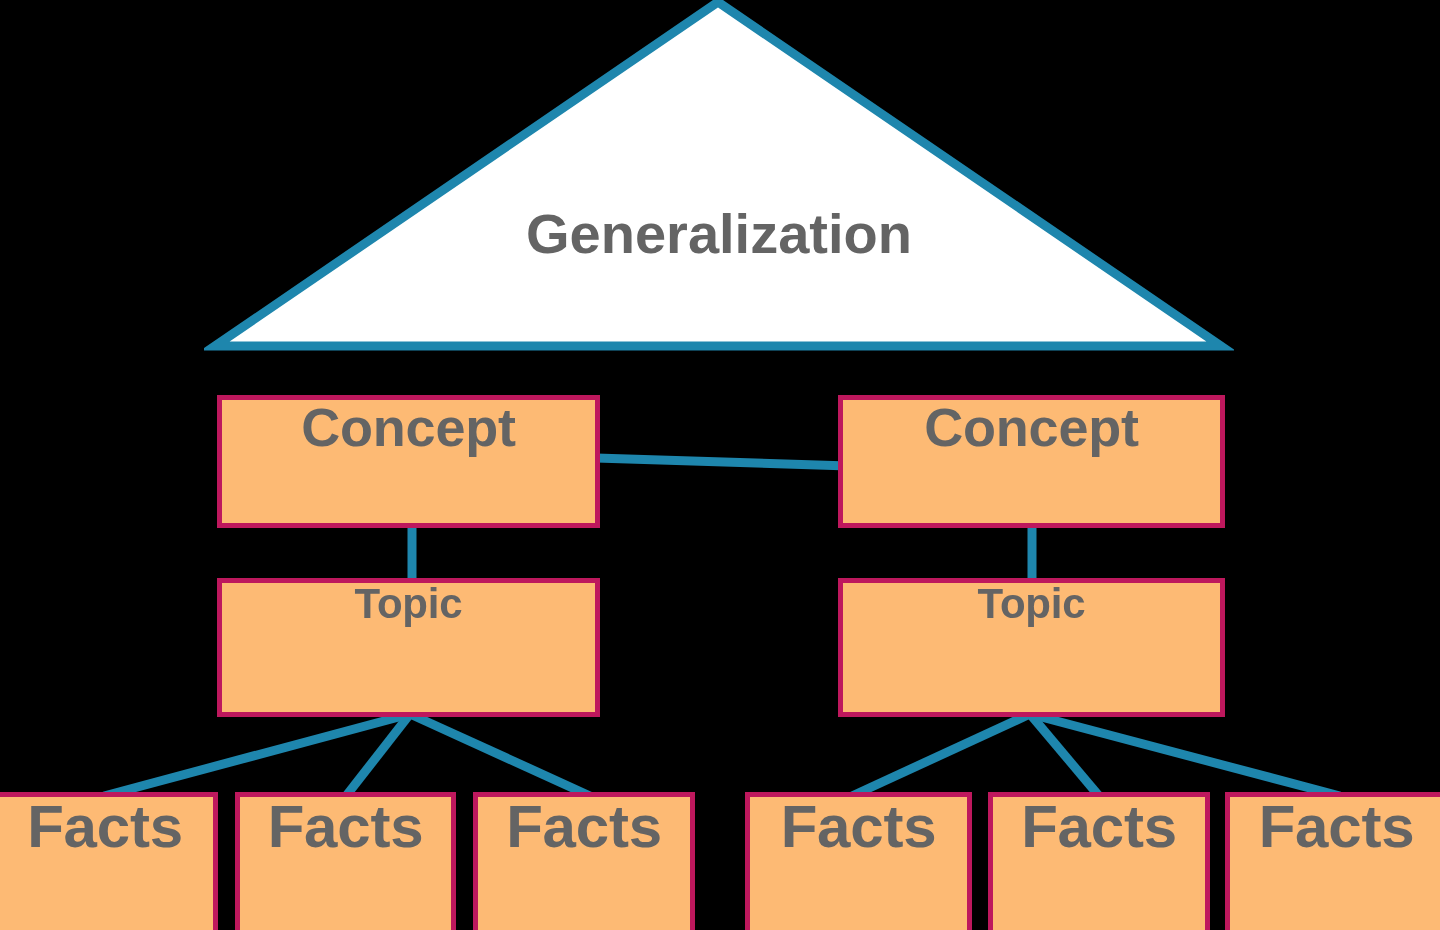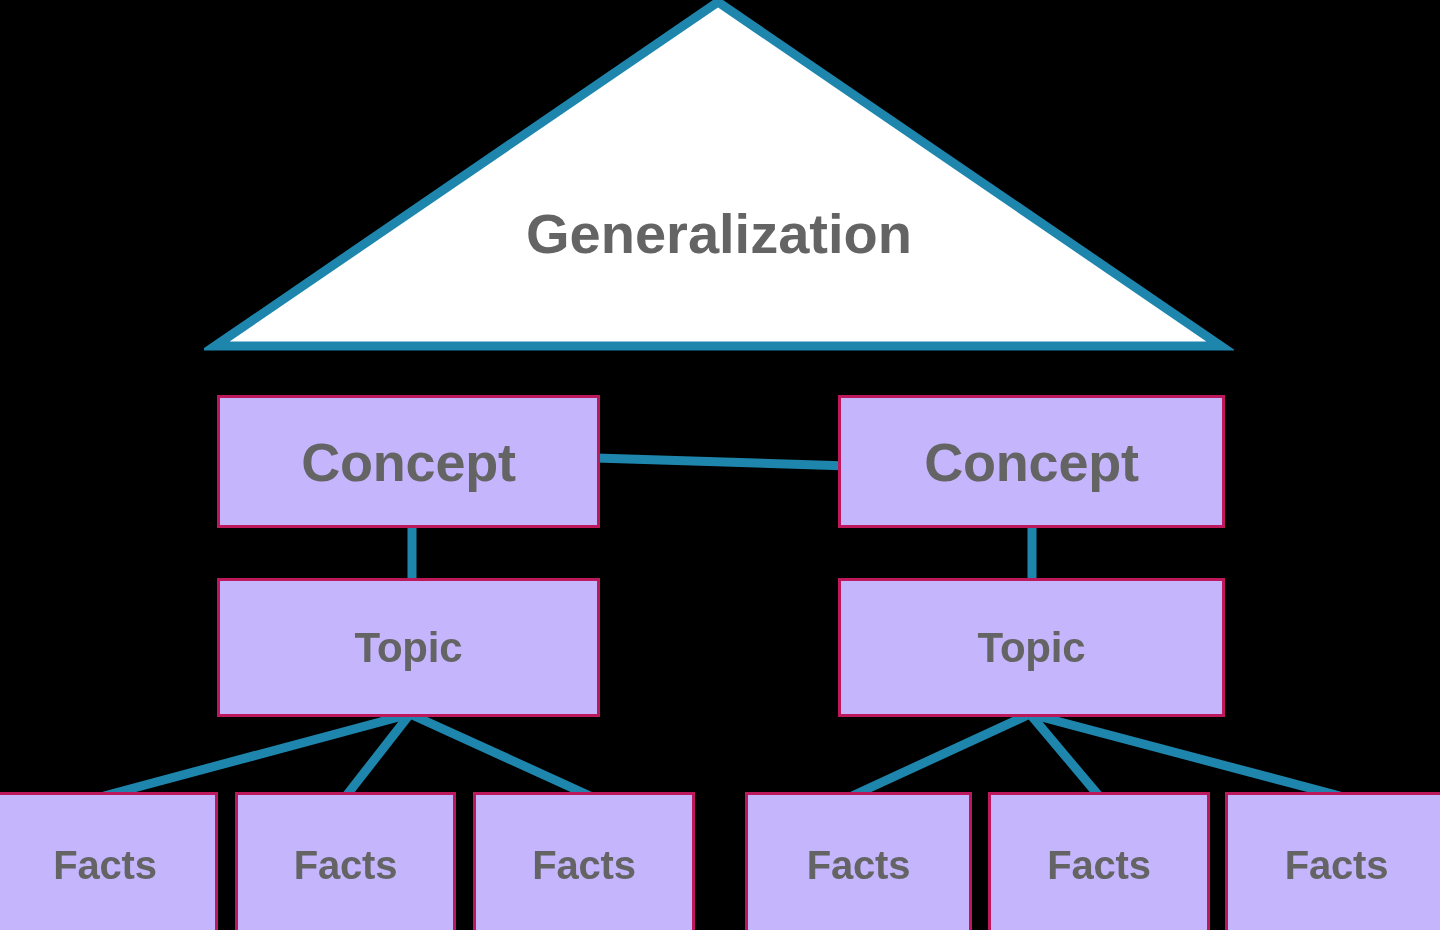--- a/index.html
+++ b/index.html
@@ -20,37 +20,37 @@
     position: absolute;
     left: 0;
     top: 0;
     width: 1440px;
     height: 930px;
     pointer-events: none;
   }
   .node {
     position: absolute;
     box-sizing: border-box;
-    background: #c4b5fd;
-    border: 3px solid #be185d;
+    background: #fdba74;
+    border: 5px solid #be185d;
     display: flex;
-    align-items: center;
+    align-items: flex-start;
     justify-content: center;
     z-index: 3;
   }
   .node .node-label {
     color: #646464;
     font-weight: bold;
     letter-spacing: -0.2px;
     line-height: 1;
     white-space: nowrap;
   }
   .lvl-concept .node-label { font-size: 54px; }
   .lvl-topic   .node-label { font-size: 42px; }
-  .lvl-facts   .node-label { font-size: 40px; }
+  .lvl-facts   .node-label { font-size: 60px; }
 
   
   #generalization {
     position: absolute;
     z-index: 3;
   }
   #generalization .tri-label {
     position: absolute;
     color: #646464;
     font-weight: bold;

